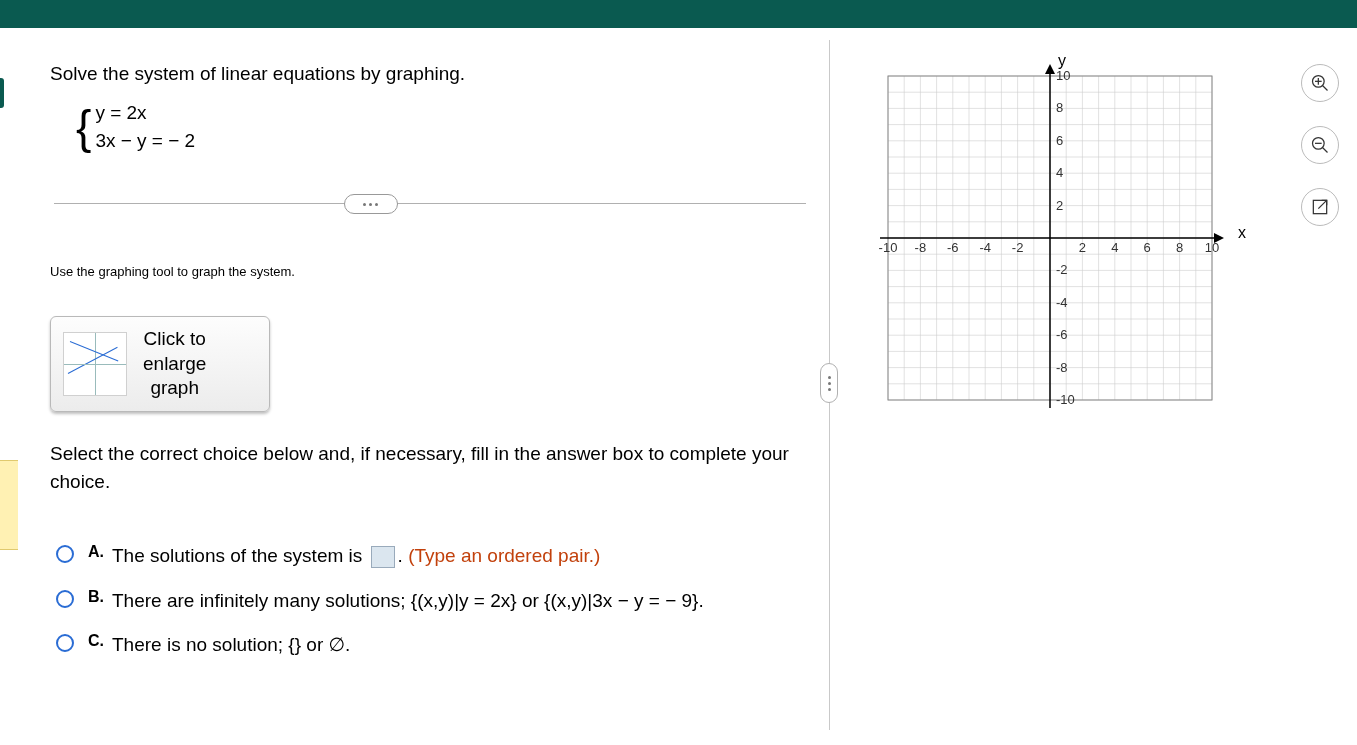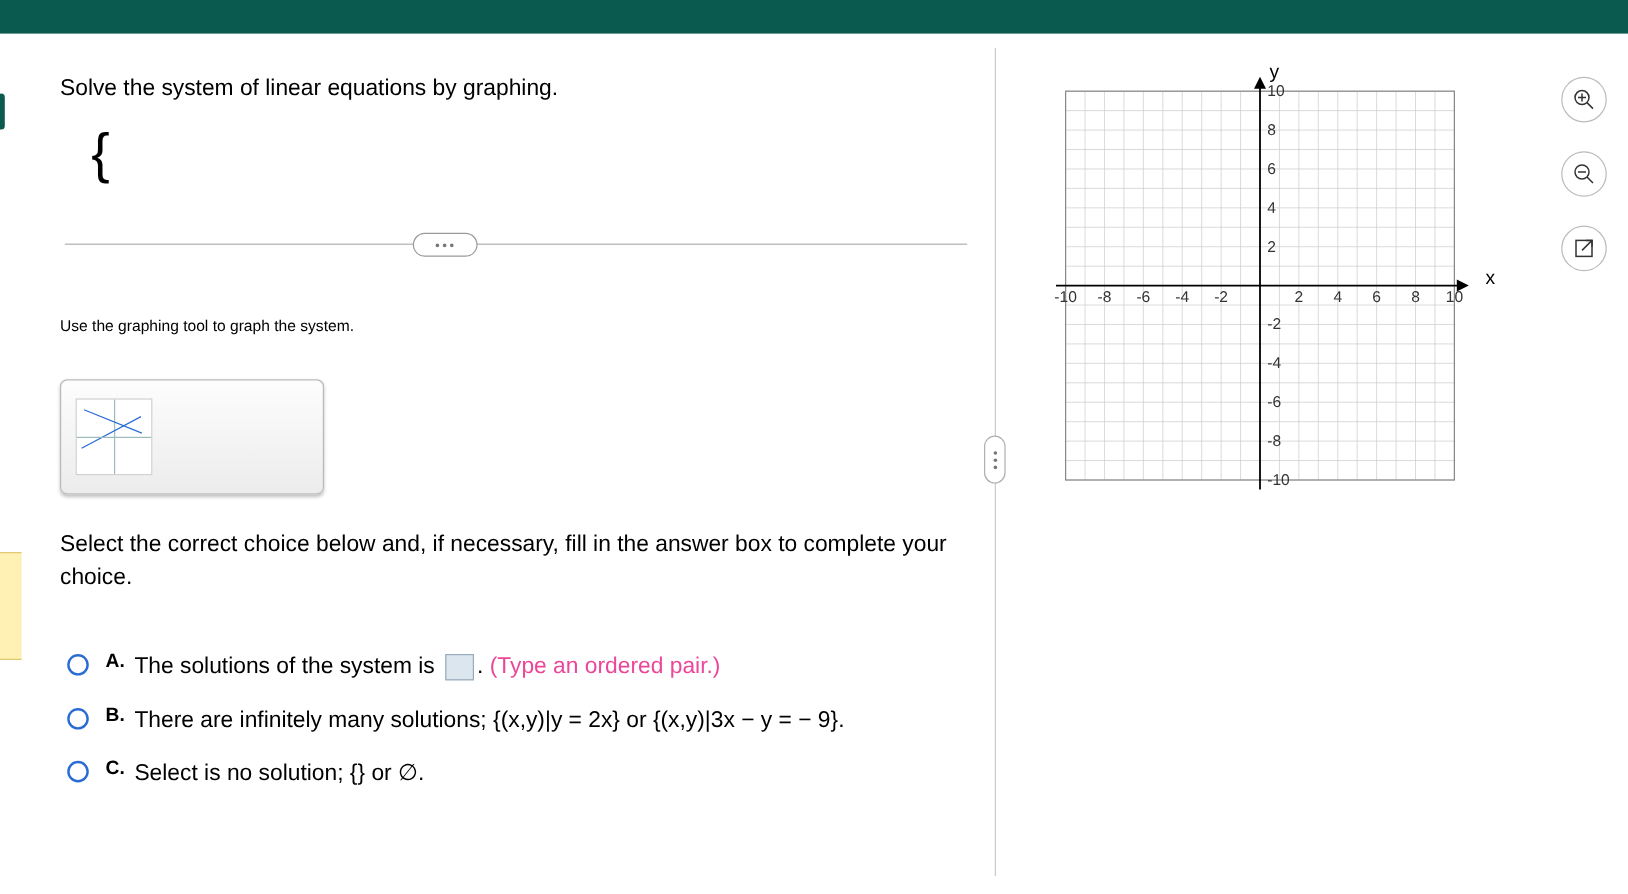--- a/index.html
+++ b/index.html
@@ -25,21 +25,21 @@
   .graphbtn .thumb::after{content:"";position:absolute;top:50%;left:0;height:1px;width:100%;background:#9bb;}
   .graphbtn .thumb .l1{position:absolute;left:6px;top:8px;width:52px;height:1px;background:#2a6cd4;transform:rotate(22deg);transform-origin:left;}
   .graphbtn .thumb .l2{position:absolute;left:4px;top:40px;width:56px;height:1px;background:#2a6cd4;transform:rotate(-28deg);transform-origin:left;}
   .graphbtn .txt{font-size:19px;text-align:center;line-height:1.3;}
   .select-instr{position:absolute; left:50px; top:412px; width:740px; font-size:19px; line-height:1.45;}
   .opts{position:absolute; left:56px; top:514px; width:740px;}
   .opt{display:flex; align-items:flex-start; margin-bottom:16px;}
   .radio{width:18px;height:18px;border:2px solid #2a6cd4;border-radius:50%;flex-shrink:0;margin-top:3px;margin-right:14px;cursor:pointer;}
   .opt .letter{font-weight:bold; width:24px; flex-shrink:0; margin-top:1px;}
   .opt .body{font-size:19px; line-height:1.5;}
-  .hint{color:#ec4899;}
+  .hint{color:#c2410c;}
   .blank{display:inline-block;width:24px;height:22px;background:#dbe6ef;border:1px solid #9ab;vertical-align:middle;margin:0 3px;}
   .graph-area{position:absolute; left:870px; top:30px; width:400px; height:400px;}
   .axis-label{font-size:16px;position:absolute;}
   .toolcol{position:absolute; right:18px; top:36px; display:flex; flex-direction:column; gap:24px;}
   .tbtn{width:38px;height:38px;border:1px solid #bbb;border-radius:50%;background:#fff;display:flex;align-items:center;justify-content:center;cursor:pointer;}
   .tbtn svg{width:20px;height:20px;stroke:#333;fill:none;stroke-width:1.5;}
   .thin-left{position:absolute;left:-2px;top:50px;width:6px;height:30px;background:#0a5a50;border-radius:3px;}
 </style>
 </head>
 <body>
@@ -52,20 +52,24 @@
   <div class="vhandle">
     <span class="dot"></span>
       <span class="dot"></span>
       <span class="dot"></span>
   </div>
 
   <div class="problem">
     <div>Solve the system of linear equations by graphing.</div>
     <div class="brace-eq">
       <span class="brace">{</span>
+      <span class="eqs">
+        <span>y = 2x</span>
+        <span>3x − y = − 2</span>
+      </span>
     </div>
   </div>
 
   <div class="hr-wrap">
     <div class="hr-line"></div>
   </div>
   <div style="position:absolute;left:360px;top:166px;">
     <div class="hr-pill">
         <span class="d"></span>
         <span class="d"></span>
@@ -73,20 +77,23 @@
       </div>
   </div>
 
   <div class="instr">Use the graphing tool to graph the system.</div>
 
   <div class="graphbtn">
     <div class="thumb">
       <div class="l1"></div>
         <div class="l2"></div>
     </div>
+    <div class="txt" style="white-space:pre-line;">Click to
+enlarge
+graph</div>
   </div>
 
   <div class="select-instr">Select the correct choice below and, if necessary, fill in the answer box to complete your choice.</div>
 
   <div class="opts">
     <div class="opt">
       <div class="radio"></div>
       <div class="letter">A.</div>
       <div class="body">
         <span>The solutions of the system is</span>
@@ -95,21 +102,21 @@
       </div>
     </div>
     <div class="opt">
       <div class="radio"></div>
       <div class="letter">B.</div>
       <div class="body">There are infinitely many solutions; {(x,y)|y = 2x} or {(x,y)|3x − y = − 9}.</div>
     </div>
     <div class="opt">
       <div class="radio"></div>
       <div class="letter">C.</div>
-      <div class="body">Select is no solution; {} or ∅.</div>
+      <div class="body">There is no solution; {} or ∅.</div>
     </div>
   </div>
 
   <div class="graph-area">
     <svg id="grid-svg" width="360" height="360" viewBox="0 0 360 360" style="position:absolute;left:0;top:0;">
         <line x1="18" y1="342" x2="18" y2="18" stroke="#ccc" stroke-width="0.6"></line>
         <line x1="34.2" y1="342" x2="34.2" y2="18" stroke="#ccc" stroke-width="0.6"></line>
         <line x1="50.4" y1="342" x2="50.4" y2="18" stroke="#ccc" stroke-width="0.6"></line>
         <line x1="66.6" y1="342" x2="66.6" y2="18" stroke="#ccc" stroke-width="0.6"></line>
         <line x1="82.8" y1="342" x2="82.8" y2="18" stroke="#ccc" stroke-width="0.6"></line>

